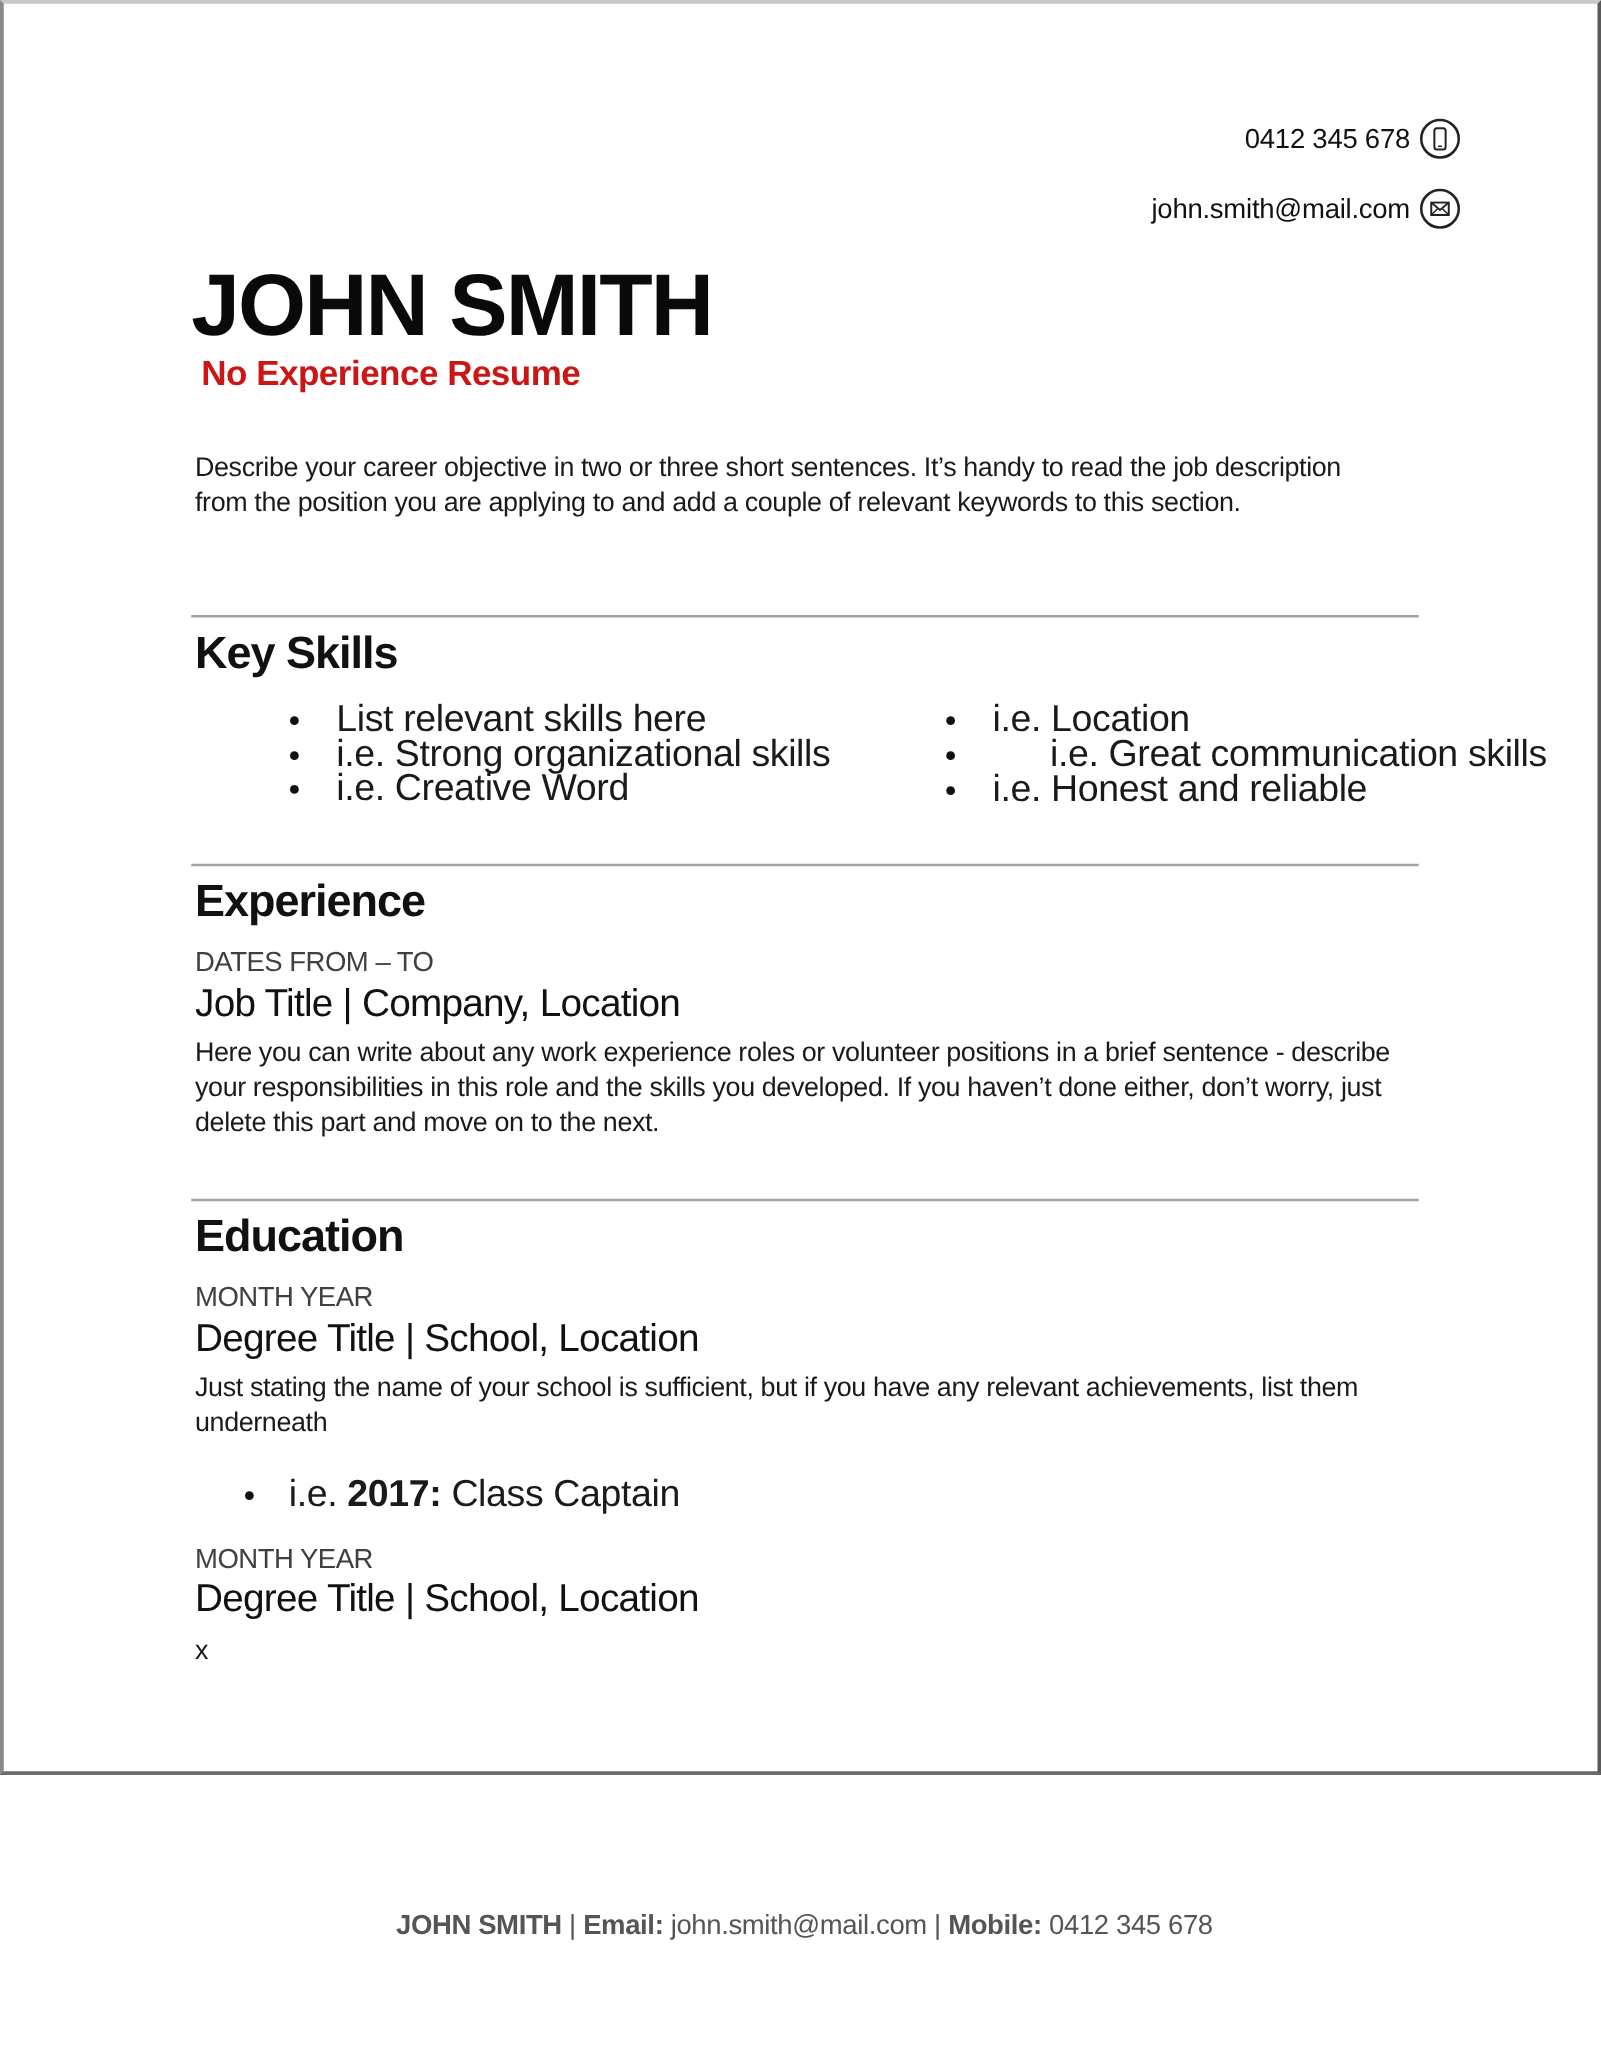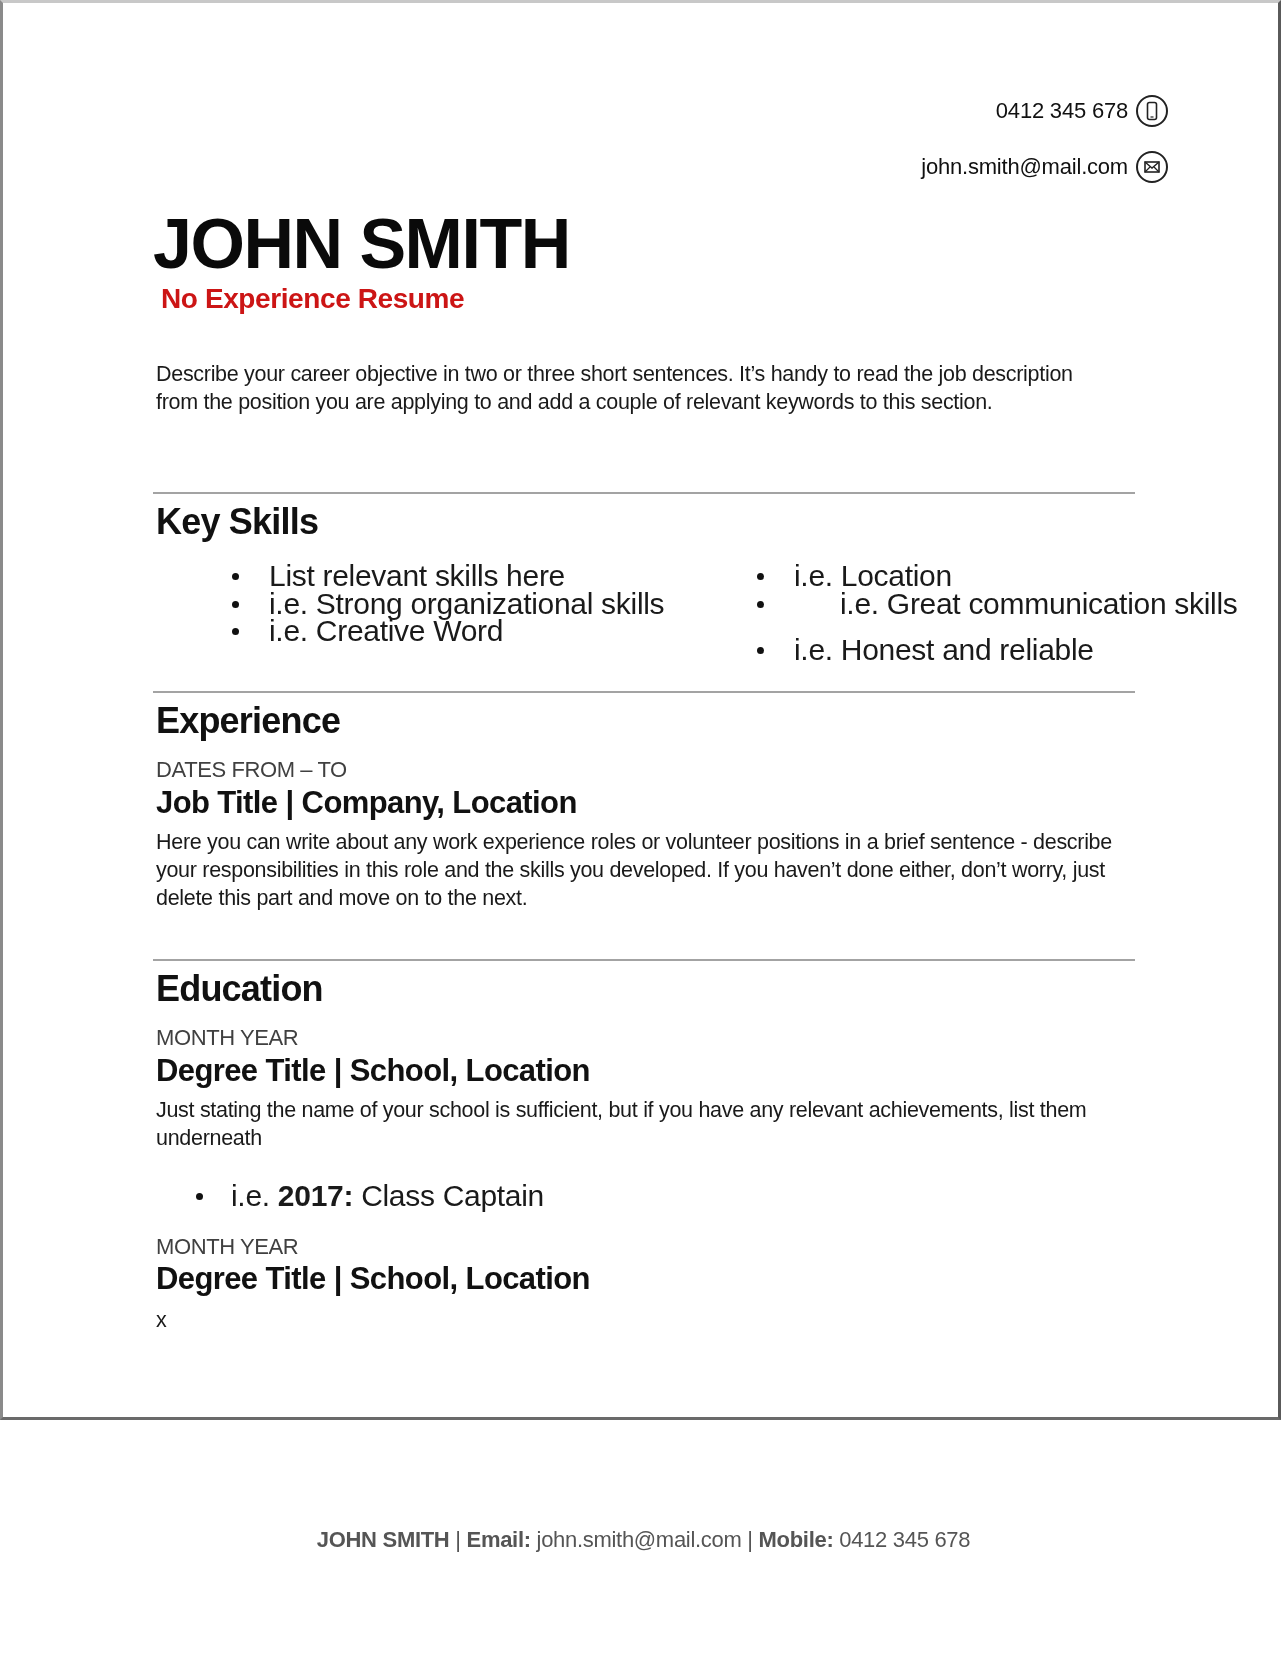--- a/index.html
+++ b/index.html
@@ -19,21 +19,21 @@
 
     .name { font-size: 70px; font-weight: bold; letter-spacing: -1.5px; color: #0a0a0a; line-height: 1; }
     .subtitle { font-size: 28px; font-weight: bold; color: #cc1515; letter-spacing: -0.4px; }
 
     .body-text { font-size: 21.5px; line-height: 28px; color: #1a1a1a; letter-spacing: -0.3px; white-space: normal; }
 
     .rule { position: absolute; left: 150px; width: 982px; height: 2px; background: #a3a3a3; }
 
     .section-title { font-size: 36px; font-weight: bold; letter-spacing: -0.8px; color: #111; }
     .date-label { font-size: 22px; color: #404040; letter-spacing: -0.4px; }
-    .entry-title { font-size: 31px; font-weight: bold; letter-spacing: -0.6px; color: #111; }
+    .entry-title { font-size: 31px; font-weight: normal; letter-spacing: -0.6px; color: #111; }
 
     .bullet-item { position: absolute; display: flex; align-items: center; font-size: 30px;
                    color: #1a1a1a; letter-spacing: -0.3px; white-space: nowrap; }
     .bullet-dot { width: 7px; height: 7px; background: #111; border-radius: 50%; display: inline-block; }
 
     .footer { position: absolute; left: 0; width: 1281px; text-align: center; top: 1524px;
               font-size: 22px; color: #555; letter-spacing: -0.3px; }
     .footer b { color: #555; }
   </style>
 </head>
@@ -84,21 +84,21 @@
   </div>
 
   <div class="bullet-item" style="left:754px; top:556px;">
     <span class="bullet-dot"></span>
     <span style="margin-left:30px;">i.e. Location</span>
   </div>
   <div class="bullet-item" style="left:754px; top:584px;gap:46px;">
     <span class="bullet-dot"></span>
     <span style="margin-left:30px;">i.e. Great communication skills</span>
   </div>
-  <div class="bullet-item" style="left:754px; top:630px;">
+  <div class="bullet-item" style="left:754px; top:612px;">
     <span class="bullet-dot"></span>
     <span style="margin-left:30px;">i.e. Honest and reliable</span>
   </div>
 
   <div class="rule" style="top:688px;"></div>
   <div class="abs section-title" style="left:153px; top:697px;">Experience</div>
   <div class="abs date-label" style="left:153px; top:754px;">DATES FROM – TO</div>
   <div class="abs entry-title" style="left:153px; top:782px;">Job Title | Company, Location</div>
   <div class="abs body-text" style="left:153px; top:825px; width:960px;">Here you can write about any work experience roles or volunteer positions in a brief sentence - describe your responsibilities in this role and the skills you developed. If you haven’t done either, don’t worry, just delete this part and move on to the next.</div>
 

